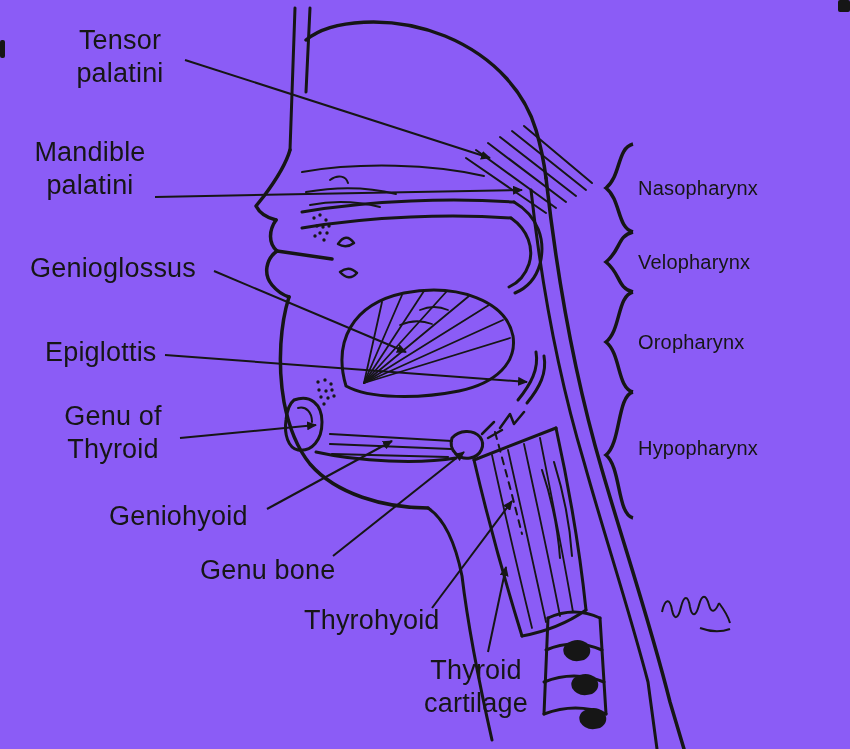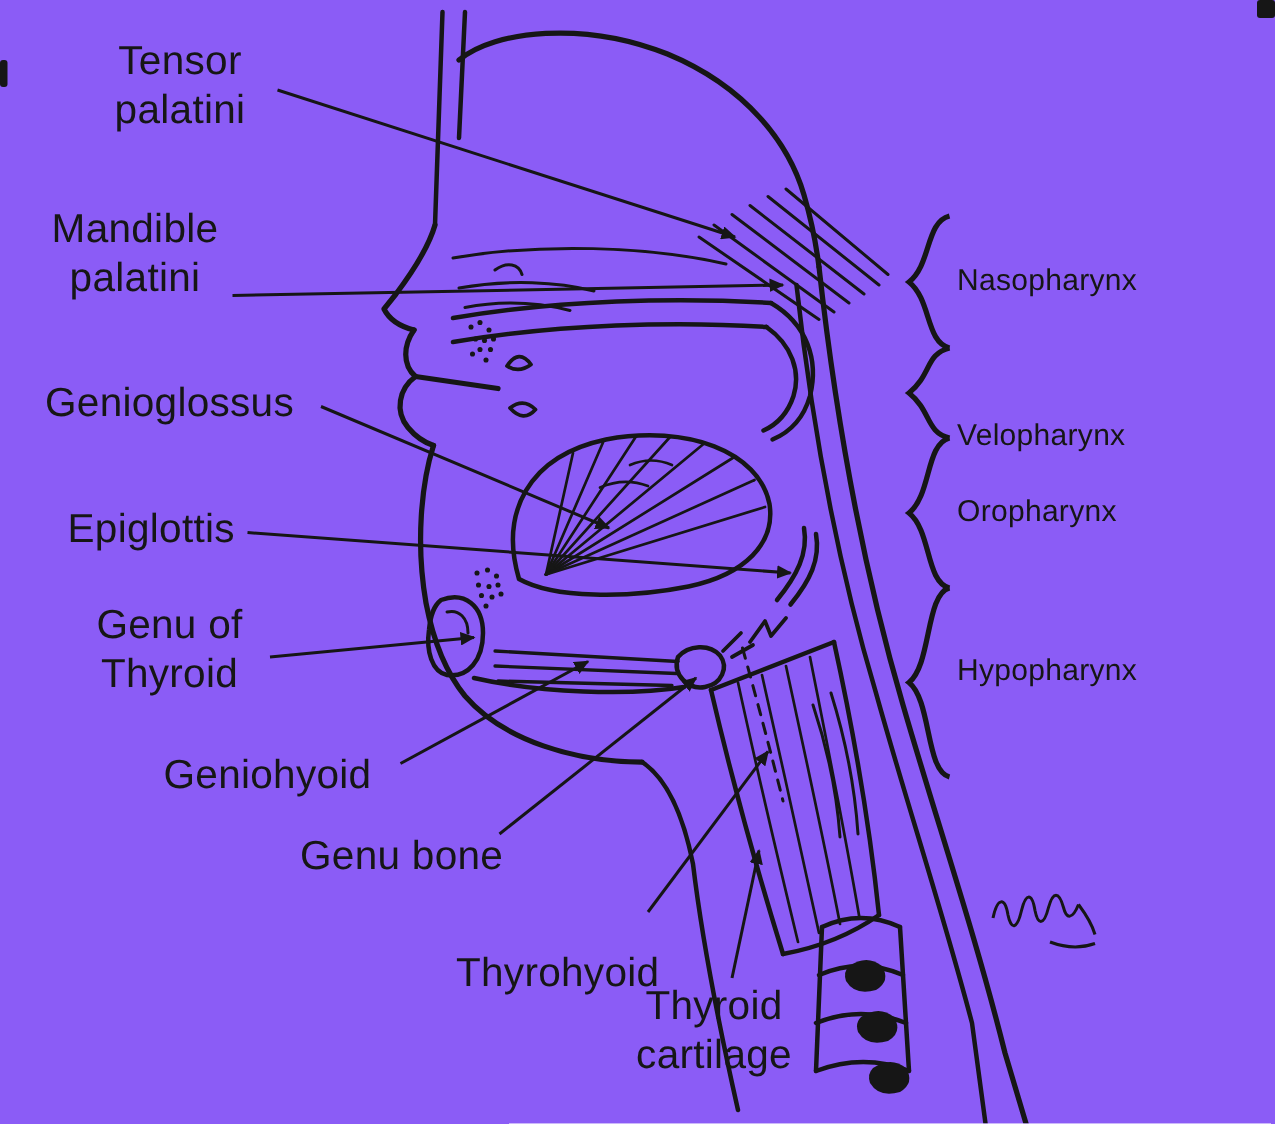--- a/index.html
+++ b/index.html
@@ -234,26 +234,26 @@
 
   <div class="label single" style="left:33px; top:336px;">Epiglottis</div>
 
   <div class="label" style="left:38px; top:400px; width:150px;">Genu of
 Thyroid</div>
 
   <div class="label single" style="left:97px; top:500px;">Geniohyoid</div>
 
   <div class="label single" style="left:188px; top:554px;">Genu bone</div>
 
-  <div class="label single" style="left:292px; top:632px;">Thyrohyoid</div>
+  <div class="label single" style="left:292px; top:604px;">Thyrohyoid</div>
 
   <div class="label" style="left:401px; top:654px; width:150px;">Thyroid
 cartilage</div>
 
   <div class="region-label" style="top:188px;">Nasopharynx</div>
 
-  <div class="region-label" style="top:262px;margin-top:29px;">Velopharynx</div>
+  <div class="region-label" style="top:262px;">Velopharynx</div>
 
   <div class="region-label" style="top:448px;">Hypopharynx</div>
 
   <div class="region-label" style="top:342px;">Oropharynx</div>
 
 </div>
 
 </body></html>

